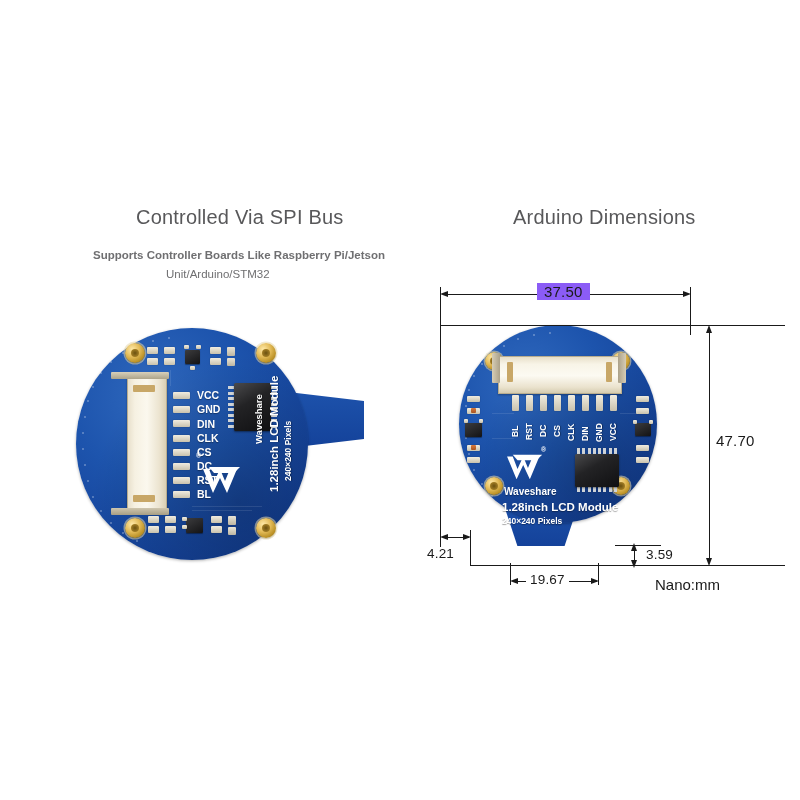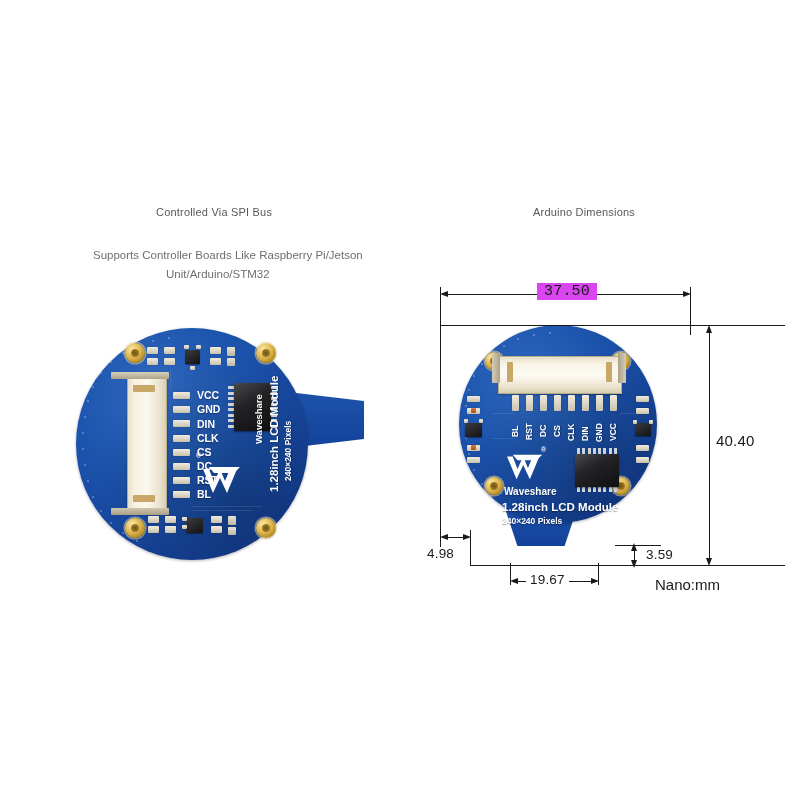--- a/index.html
+++ b/index.html
@@ -10,25 +10,24 @@
     font-family:"Liberation Sans", sans-serif;
     color:#5a5a5c;
     overflow:hidden;
     position:relative;
   }
   .page{position:relative;width:800px;height:800px;}
 
   
   .panel-title{
     position:absolute;
-    font-size:11px;
+    font-size:20px;
     color:#58585a;
     letter-spacing:.2px;
     white-space:nowrap;
-    margin-left:20px;
   }
   .panel-sub{
     position:absolute;
     font-size:11.5px;
     color:#6f6f71;
     line-height:19px;
     text-align:center;
     white-space:nowrap;
   }
 
@@ -110,21 +109,21 @@
 </style>
 </head>
 <body>
 
 <div class="page">
 
   <div>
 
     <div class="panel-title" style="left:136px;top:206px;">Controlled Via SPI Bus</div>
 
-    <div class="panel-sub" style="left:93px;top:246px;">Supports Controller Boards Like Raspberry Pi/Jetson</div>
+    <div class="panel-sub" style="left:93px;top:246px;font-weight:bold;">Supports Controller Boards Like Raspberry Pi/Jetson</div>
     <div class="panel-sub" style="left:166px;top:265px;">Unit/Arduino/STM32</div>
 
     <div class="board" style="left:60px;top:320px;width:300px;height:240px;">
 
       <div class="tab" style="left:228px;top:72px;width:76px;height:56px;
                   clip-path:polygon(0% 0%, 100% 16%, 100% 84%, 0% 100%);"></div>
 
       <div class="disc" style="left:16px;top:8px;width:232px;height:232px;"></div>
       <div class="disc-shade" style="left:16px;top:8px;width:232px;height:232px;"></div>
 
@@ -385,32 +384,32 @@
     <div>
 
       <div class="extline" style="left:440px;top:287px;width:1.3px;height:260px;"></div>
       <div class="extline" style="left:690px;top:287px;width:1.3px;height:48px;"></div>
       <div class="extline" style="left:440px;top:325px;width:345px;height:1.3px;"></div>
       <div class="extline" style="left:470px;top:565px;width:315px;height:1.3px;"></div>
 
       <div class="dimline" style="left:443px;top:294px;width:245px;height:1.3px;"></div>
       <div class="arrow l" style="left:440px;top:291px;"></div>
       <div class="arrow r" style="left:683px;top:291px;"></div>
-      <div class="dimtext" style="left:537px;top:283px;background:#d946ef;padding:0 7px;font-family:Liberation Mono, monospace;">37.50</div>
+      <div class="dimtext" style="left:537px;top:283px;background:#8b5cf6;padding:0 7px;">37.50</div>
 
       <div class="dimline" style="left:709px;top:328px;width:1.3px;height:234px;"></div>
       <div class="arrow u" style="left:706px;top:325px;"></div>
       <div class="arrow d" style="left:706px;top:558px;"></div>
-      <div class="dimtext" style="left:716px;top:432px;">40.40</div>
+      <div class="dimtext" style="left:716px;top:432px;">47.70</div>
 
       <div class="extline" style="left:470px;top:530px;width:1.3px;height:36px;"></div>
       <div class="dimline" style="left:443px;top:537px;width:26px;height:1.3px;"></div>
       <div class="arrow l" style="left:440px;top:534px;"></div>
       <div class="arrow r" style="left:463px;top:534px;"></div>
-      <div class="dimtext sm" style="left:427px;top:546px;">4.98</div>
+      <div class="dimtext sm" style="left:427px;top:546px;">4.21</div>
 
       <div class="extline" style="left:615px;top:545px;width:46px;height:1.3px;"></div>
       <div class="dimline" style="left:634px;top:547px;width:1.3px;height:18px;"></div>
       <div class="arrow u" style="left:631px;top:543px;"></div>
       <div class="arrow d" style="left:631px;top:560px;"></div>
       <div class="dimtext sm" style="left:646px;top:547px;">3.59</div>
 
       <div class="extline" style="left:510px;top:563px;width:1.3px;height:22px;"></div>
       <div class="extline" style="left:598px;top:563px;width:1.3px;height:22px;"></div>
       <div class="dimline" style="left:513px;top:581px;width:84px;height:1.3px;"></div>

